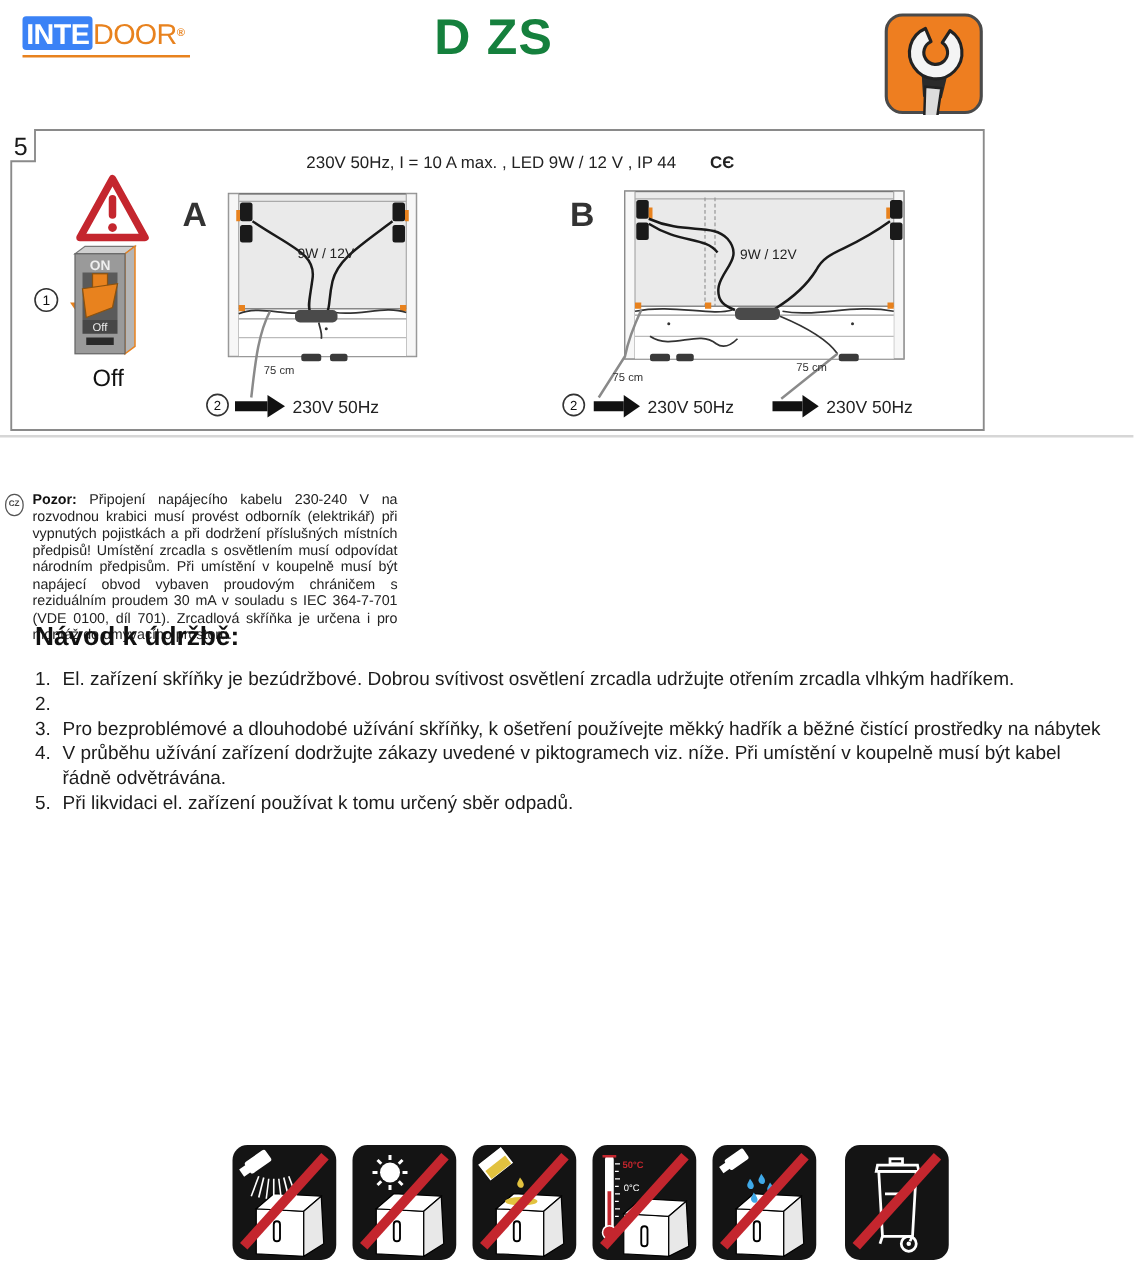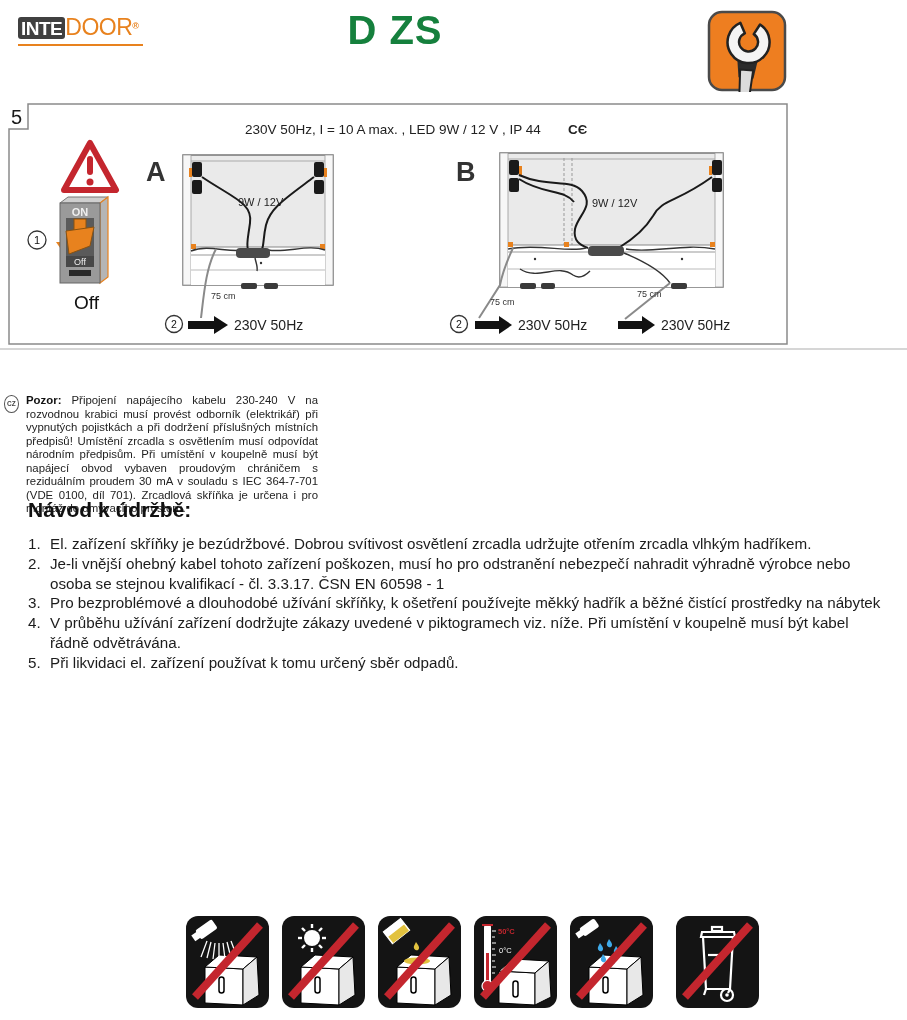--- a/index.html
+++ b/index.html
@@ -1,21 +1,21 @@
 <!DOCTYPE html>
 <html><head>
 <meta charset="utf-8">
 <style>
   html,body{margin:0;padding:0;background:#fff;}
   .sheet{position:relative;width:907px;height:1020px;background:#ffffff;overflow:hidden;
          font-family:"Liberation Sans",sans-serif;color:#1c1c1c;}
   
   .logo{position:absolute;left:18px;top:14px;border-bottom:2px solid #E8821E;
         padding:0 4px 3px 0;white-space:nowrap;}
-  .logo .inte{background:#404040;color:#fff;font-weight:bold;font-size:19px;
+  .logo .inte{background:#3b82f6;color:#fff;font-weight:bold;font-size:23px;
         padding:1px 3px 0 3px;border-radius:3px;letter-spacing:-.5px;}
   .logo .door{color:#E8821E;font-weight:normal;font-size:23px;letter-spacing:-.5px;}
   .logo sup{color:#E8821E;font-size:9px;font-weight:bold;}
   .title{position:absolute;left:0;top:8px;width:790px;text-align:center;
         font-size:40px;font-weight:bold;letter-spacing:1px;color:#15803d;}
   .service-icon{position:absolute;left:707px;top:10px;}
   
   .panel{position:absolute;left:8px;top:103px;}
   svg{font-family:"Liberation Sans",sans-serif;}
   .divider{position:absolute;left:0;top:348px;width:907px;height:2px;background:#d6d6d6;}
@@ -196,22 +196,20 @@
   </div>
 
   <div class="maint-h">Návod k údržbě:</div>
   <div class="maint-list">
       <div class="li">
         <span class="num">1.</span>
         <span class="txt">El. zařízení skříňky je bezúdržbové. Dobrou svítivost osvětlení zrcadla udržujte otřením zrcadla vlhkým hadříkem.</span>
       </div>
       <div class="li">
         <span class="num">2.</span>
-        <span class="txt">Je-li vnější ohebný kabel tohoto zařízení poškozen, musí ho pro odstranění nebezpečí nahradit výhradně výrobce nebo
-osoba se stejnou kvalifikací - čl. 3.3.17. ČSN EN 60598 - 1</span>
       </div>
       <div class="li">
         <span class="num">3.</span>
         <span class="txt">Pro bezproblémové a dlouhodobé užívání skříňky, k ošetření používejte měkký hadřík a běžné čistící prostředky na nábytek</span>
       </div>
       <div class="li">
         <span class="num">4.</span>
         <span class="txt">V průběhu užívání zařízení dodržujte zákazy uvedené v piktogramech viz. níže. Při umístění v koupelně musí být kabel
 řádně odvětrávána.</span>
       </div>

